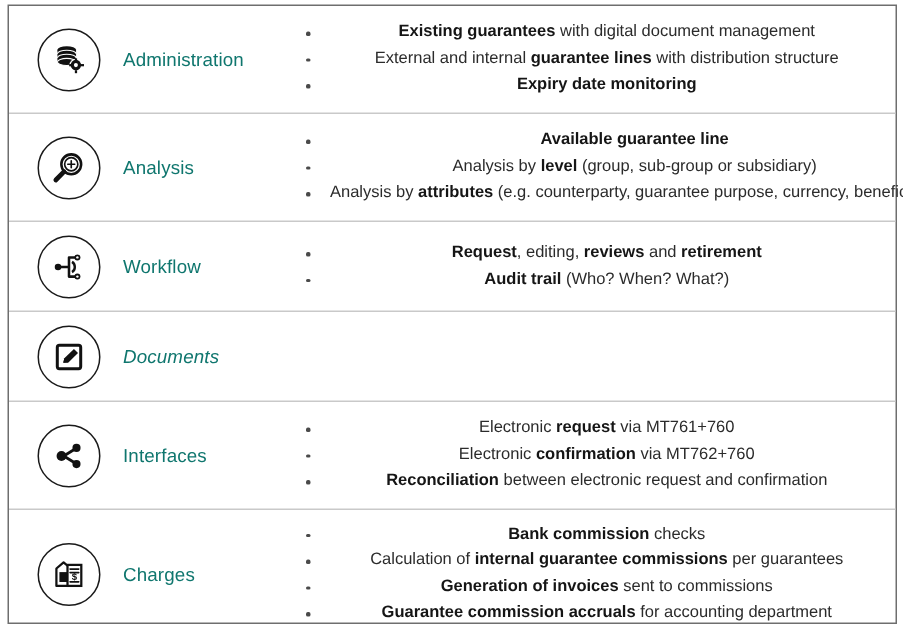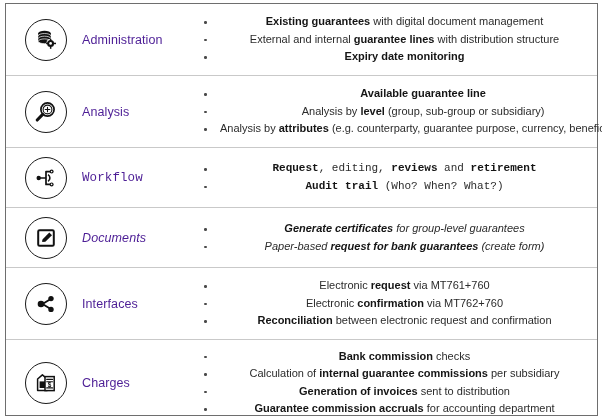--- a/index.html
+++ b/index.html
@@ -54,21 +54,21 @@
     border-radius: 50%;
     display: flex;
     align-items: center;
     justify-content: center;
   }
   .icon-circle svg { display: block; }
 
   .label-cell {
     flex: 0 0 120px;
     font-size: 12.5px;
-    color: #4c1d95;
+    color: #0f766e;
     letter-spacing: 0.1px;
     padding-left: 10px;
   }
 
   .bullets-cell {
     flex: 1 1 auto;
     padding-left: 6px;
     padding-right: 8px;
     text-align: center;
   }
@@ -154,21 +154,21 @@
       <div class="label-cell">Analysis</div>
       <div class="bullets-cell">
         <ul class="bullet-list">
             <li class="bullet-item"><span class="b">Available guarantee line</span></li>
             <li class="bullet-item"><span>Analysis by </span><span class="b">level</span><span> (group, sub-group or subsidiary)</span></li>
             <li class="bullet-item"><span>Analysis by </span><span class="b">attributes</span><span> (e.g. counterparty, guarantee purpose, currency, beneficiary)</span></li>
           </ul>
       </div>
     </div>
 
-    <div class="matrix-row row-h2" style="border-bottom-color: rgb(201, 201, 201); font-family: Liberation Mono, monospace;">
+    <div class="matrix-row row-h2" style="border-bottom-color: rgb(201, 201, 201);">
       <div class="icon-cell">
         <div class="icon-circle">
           <svg width="24" height="24" viewBox="0 0 24 24">
             <path d="M6.5 12 H12 M12 12 V5.6 M12 12 V18.4 M12 5.6 H17 M12 18.4 H17" stroke="#111" stroke-width="1.7" fill="none" stroke-linecap="round"></path>
             <path d="M14 8.6 C16.5 10, 16.5 14, 14 15.4" stroke="#111" stroke-width="1.6" fill="none"></path>
             <circle cx="4.7" cy="12" r="2.2" fill="#111"></circle>
             <circle cx="17.6" cy="5.6" r="2.0" fill="#111"></circle>
             <circle cx="17.6" cy="18.4" r="2.0" fill="#111"></circle>
             <circle cx="17.6" cy="5.6" r="0.8" fill="#fff"></circle>
             <circle cx="17.6" cy="18.4" r="0.8" fill="#fff"></circle>
@@ -188,26 +188,20 @@
       <div class="icon-cell">
         <div class="icon-circle">
           <svg width="24" height="24" viewBox="0 0 24 24">
             <rect x="4.2" y="4.2" width="15.6" height="15.6" rx="1.4" fill="none" stroke="#111" stroke-width="2"></rect>
             <path d="M8.2 15.8 L8.9 12.9 L15.3 6.6 L18.0 9.3 L11.6 15.6 Z" fill="#111"></path>
             <path d="M8.2 15.8 L8.9 12.9 L11.6 15.6 Z" fill="#111"></path>
           </svg>
         </div>
       </div>
       <div class="label-cell">Documents</div>
-      <div class="bullets-cell">
-        <ul class="bullet-list">
-            <li class="bullet-item"><span class="b">Generate certificates</span><span> for group-level guarantees</span></li>
-            <li class="bullet-item"><span>Paper-based </span><span class="b">request for bank guarantees</span><span> (create form)</span></li>
-          </ul>
-      </div>
     </div>
 
     <div class="matrix-row row-h3" style="border-bottom-color: rgb(201, 201, 201);">
       <div class="icon-cell">
         <div class="icon-circle">
           <svg width="24" height="24" viewBox="0 0 24 24">
             <path d="M8.5 12 L16.3 7.2 M8.5 12 L16.3 16.8" stroke="#111" stroke-width="1.9" stroke-linecap="round"></path>
             <circle cx="7.0" cy="12" r="3.3" fill="#111"></circle>
             <circle cx="17.0" cy="6.6" r="2.7" fill="#111"></circle>
             <circle cx="17.0" cy="17.4" r="2.7" fill="#111"></circle>
@@ -237,21 +231,21 @@
               <path d="M12.7 16.9 h5.8"></path>
             </g>
             <text x="15.6" y="15.6" font-family="'Liberation Sans', sans-serif" font-size="6.4" font-weight="bold" fill="#111" text-anchor="middle">$</text>
           </svg>
         </div>
       </div>
       <div class="label-cell">Charges</div>
       <div class="bullets-cell">
         <ul class="bullet-list">
             <li class="bullet-item"><span class="b">Bank commission</span><span> checks</span></li>
-            <li class="bullet-item"><span>Calculation of </span><span class="b">internal guarantee commissions</span><span> per subsidiary</span></li>
-            <li class="bullet-item"><span class="b">Generation of invoices</span><span> sent to distribution</span></li>
+            <li class="bullet-item"><span>Calculation of </span><span class="b">internal guarantee commissions</span><span> per guarantees</span></li>
+            <li class="bullet-item"><span class="b">Generation of invoices</span><span> sent to commissions</span></li>
             <li class="bullet-item"><span class="b">Guarantee commission accruals</span><span> for accounting department</span></li>
           </ul>
       </div>
     </div>
 
   </div>
 </div>
 
 </body></html>

